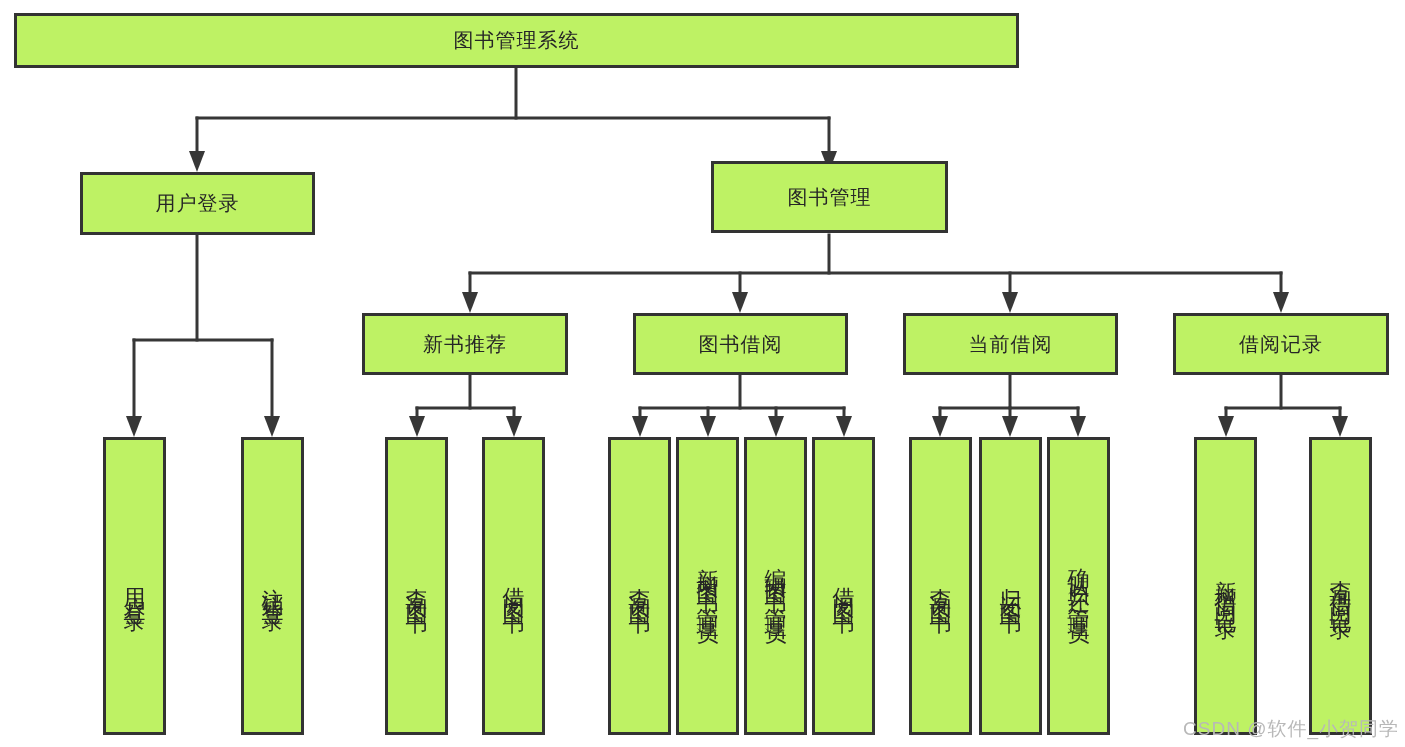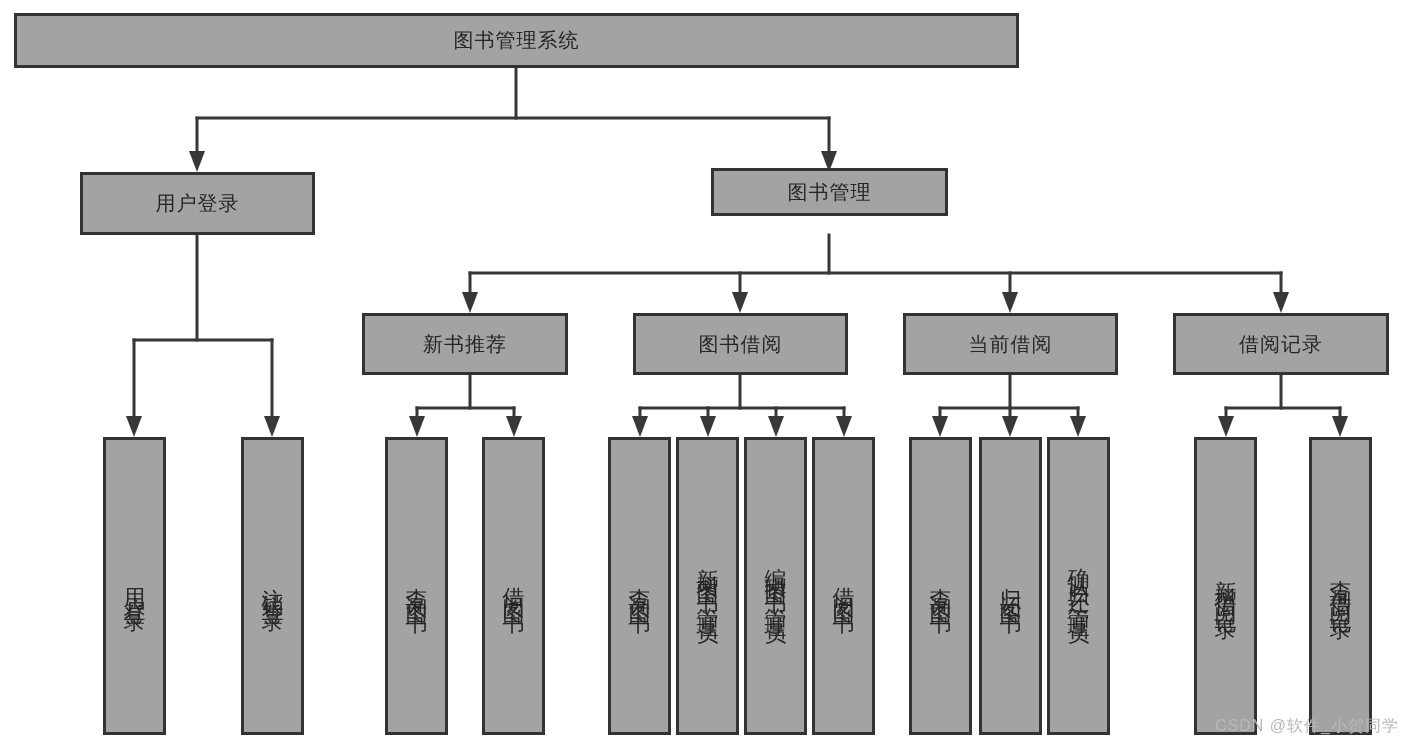--- a/index.html
+++ b/index.html
@@ -19,21 +19,21 @@
     position: absolute;
     left: 0;
     top: 0;
     width: 1405px;
     height: 747px;
   }
   .box {
     position: absolute;
     box-sizing: border-box;
     border: 3px solid #333333;
-    background: #a3a3a3;
+    background: #bef264;
     display: flex;
     align-items: center;
     justify-content: center;
     color: #262626;
   }
   .box.h .lbl {
     font-size: 20px;
     letter-spacing: 1px;
     white-space: nowrap;
   }
@@ -42,21 +42,21 @@
     text-orientation: mixed;
     font-size: 22px;
     letter-spacing: 8px;
     line-height: 1;
     white-space: nowrap;
   }
   #watermark {
     position: absolute;
     top: 716px;
     right: 6px;
-    font-size: 16px;
+    font-size: 19px;
     color: #b8b8b8;
     letter-spacing: 1px;
     white-space: nowrap;
     z-index: 5;
     text-align: center;
   }
 </style>
 </head>
 <body>
 
@@ -140,21 +140,21 @@
     </g>
   </svg>
 
   <div class="box h" style="left:14px;top:13px;width:1005px;height:55px">
     <span class="lbl">图书管理系统</span>
   </div>
 
   <div class="box h" style="left:80px;top:172px;width:235px;height:63px">
     <span class="lbl">用户登录</span>
   </div>
-  <div class="box h" style="left:711px;top:168px;width:237px;height:48px">
+  <div class="box h" style="left:711px;top:161px;width:237px;height:72px">
     <span class="lbl">图书管理</span>
   </div>
 
   <div class="box h" style="left:362px;top:313px;width:206px;height:62px">
     <span class="lbl">新书推荐</span>
   </div>
   <div class="box h" style="left:633px;top:313px;width:215px;height:62px">
     <span class="lbl">图书借阅</span>
   </div>
   <div class="box h" style="left:903px;top:313px;width:215px;height:62px">

